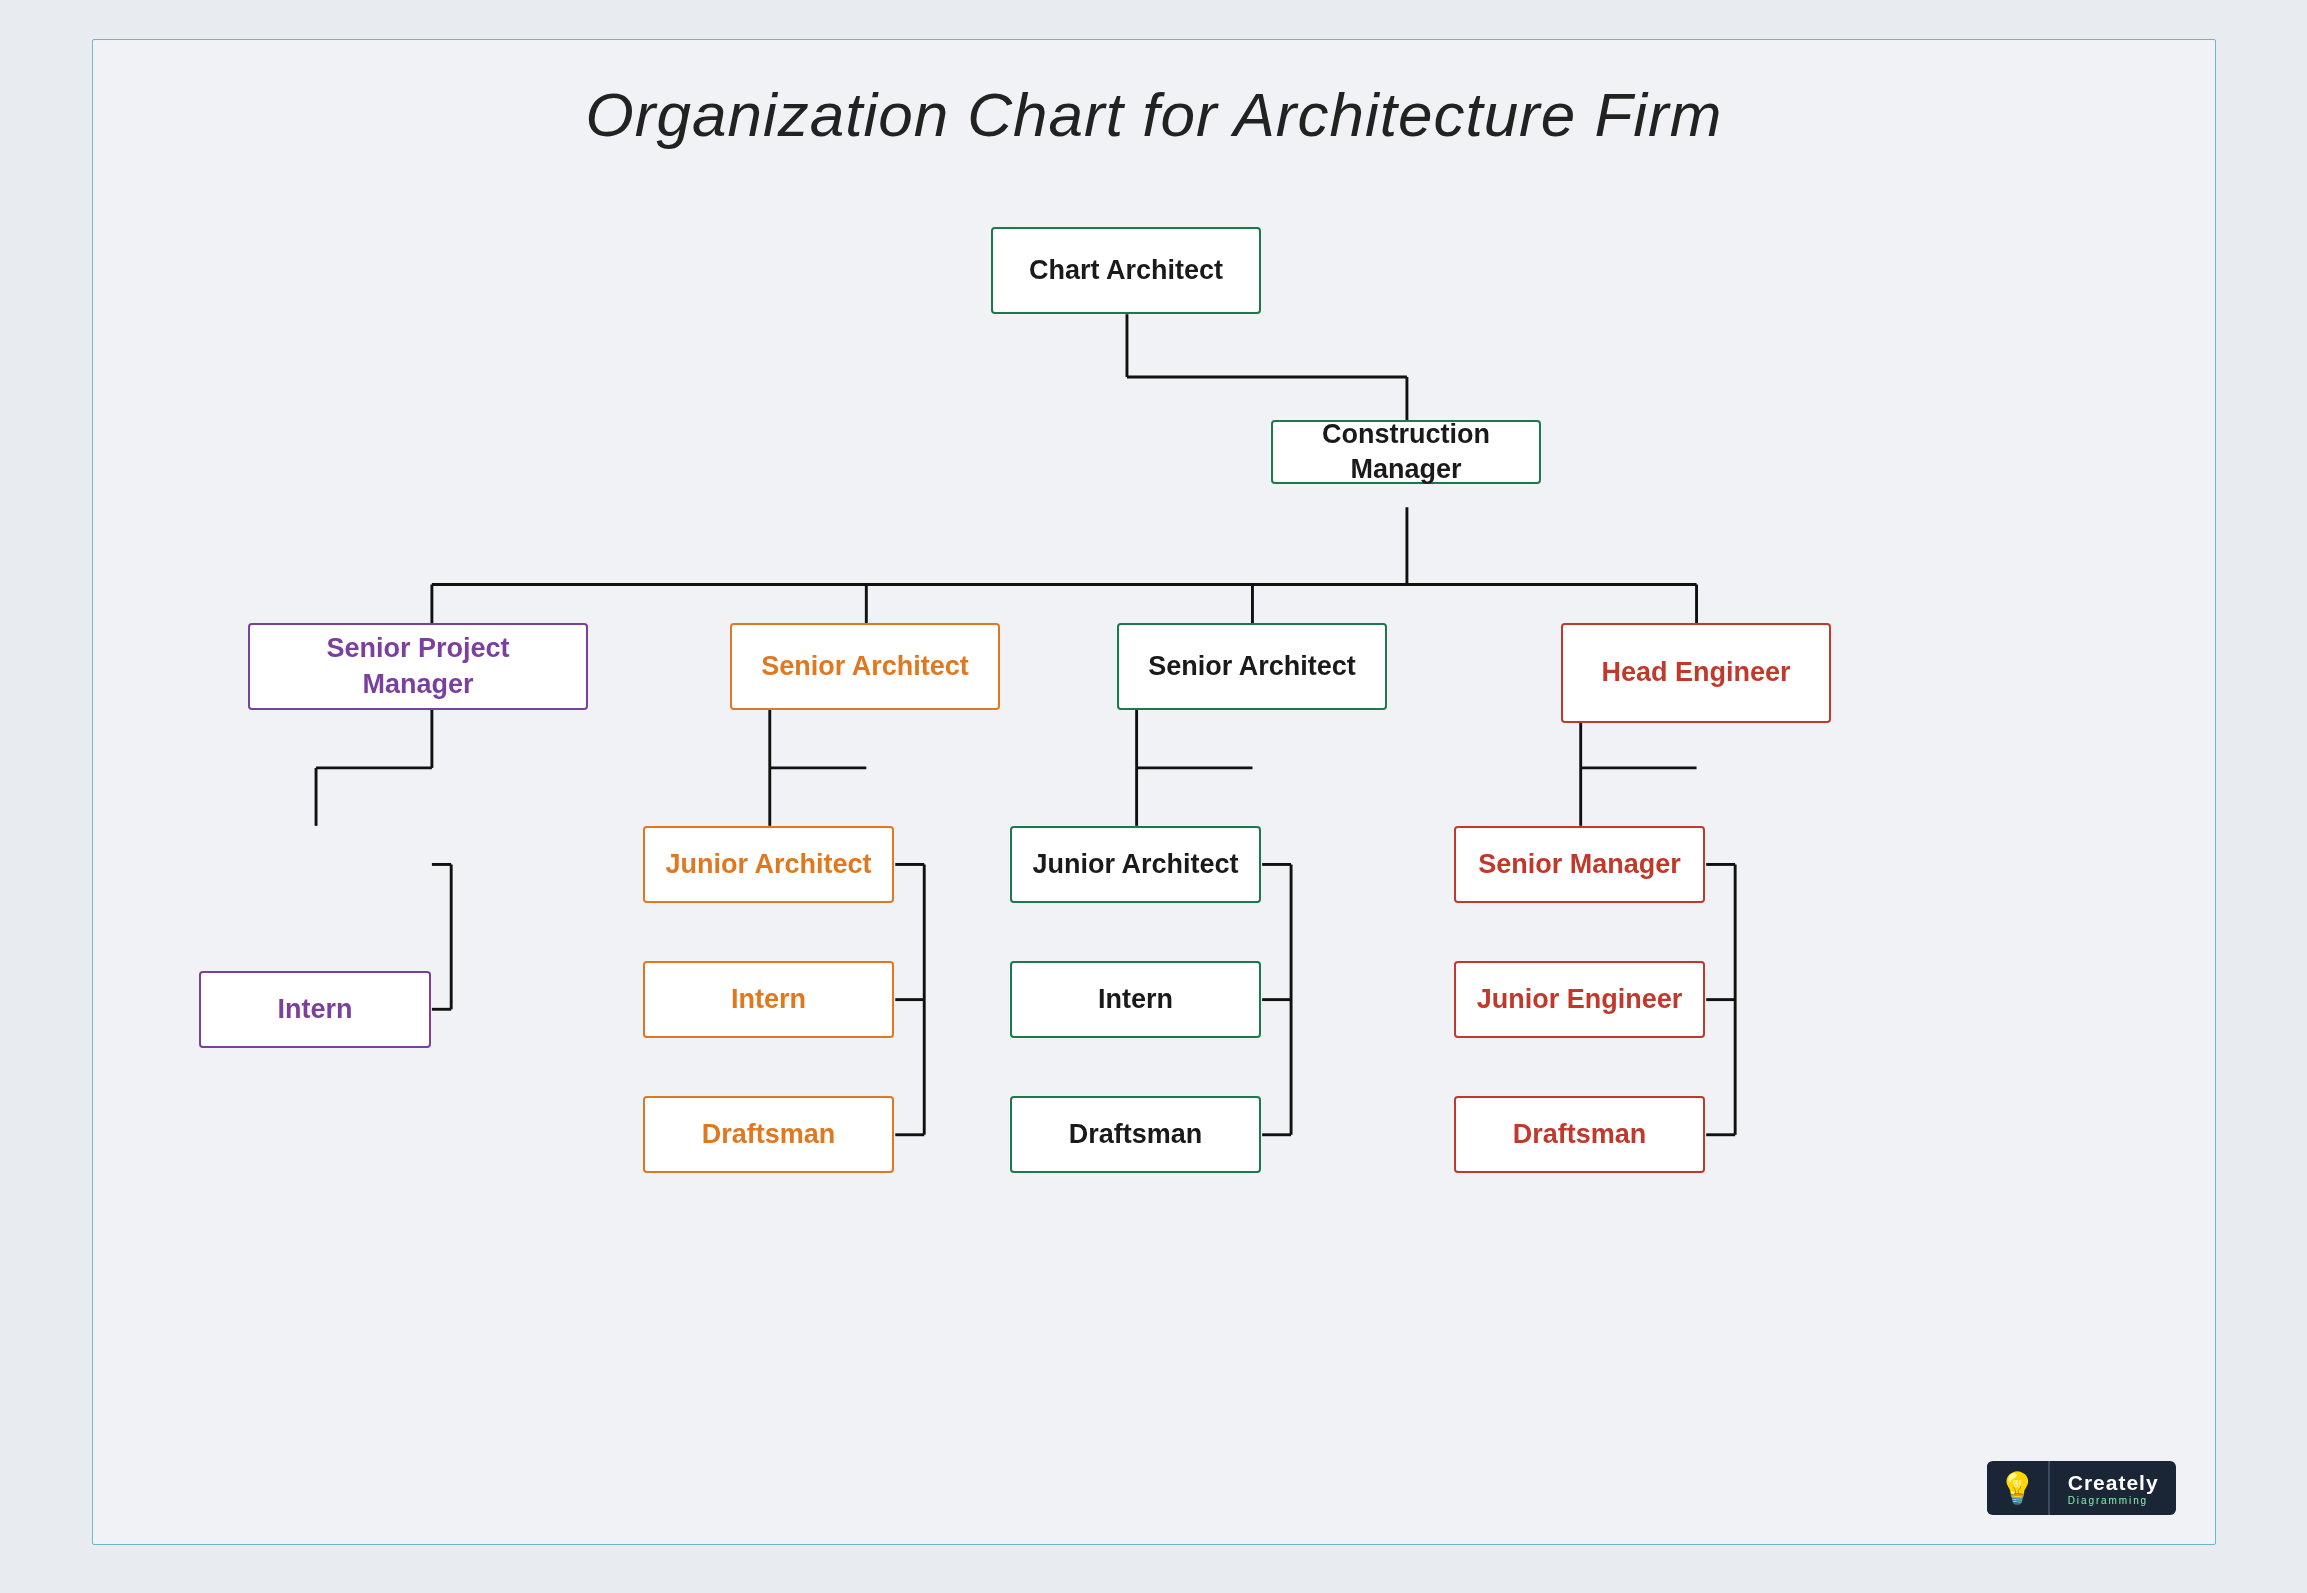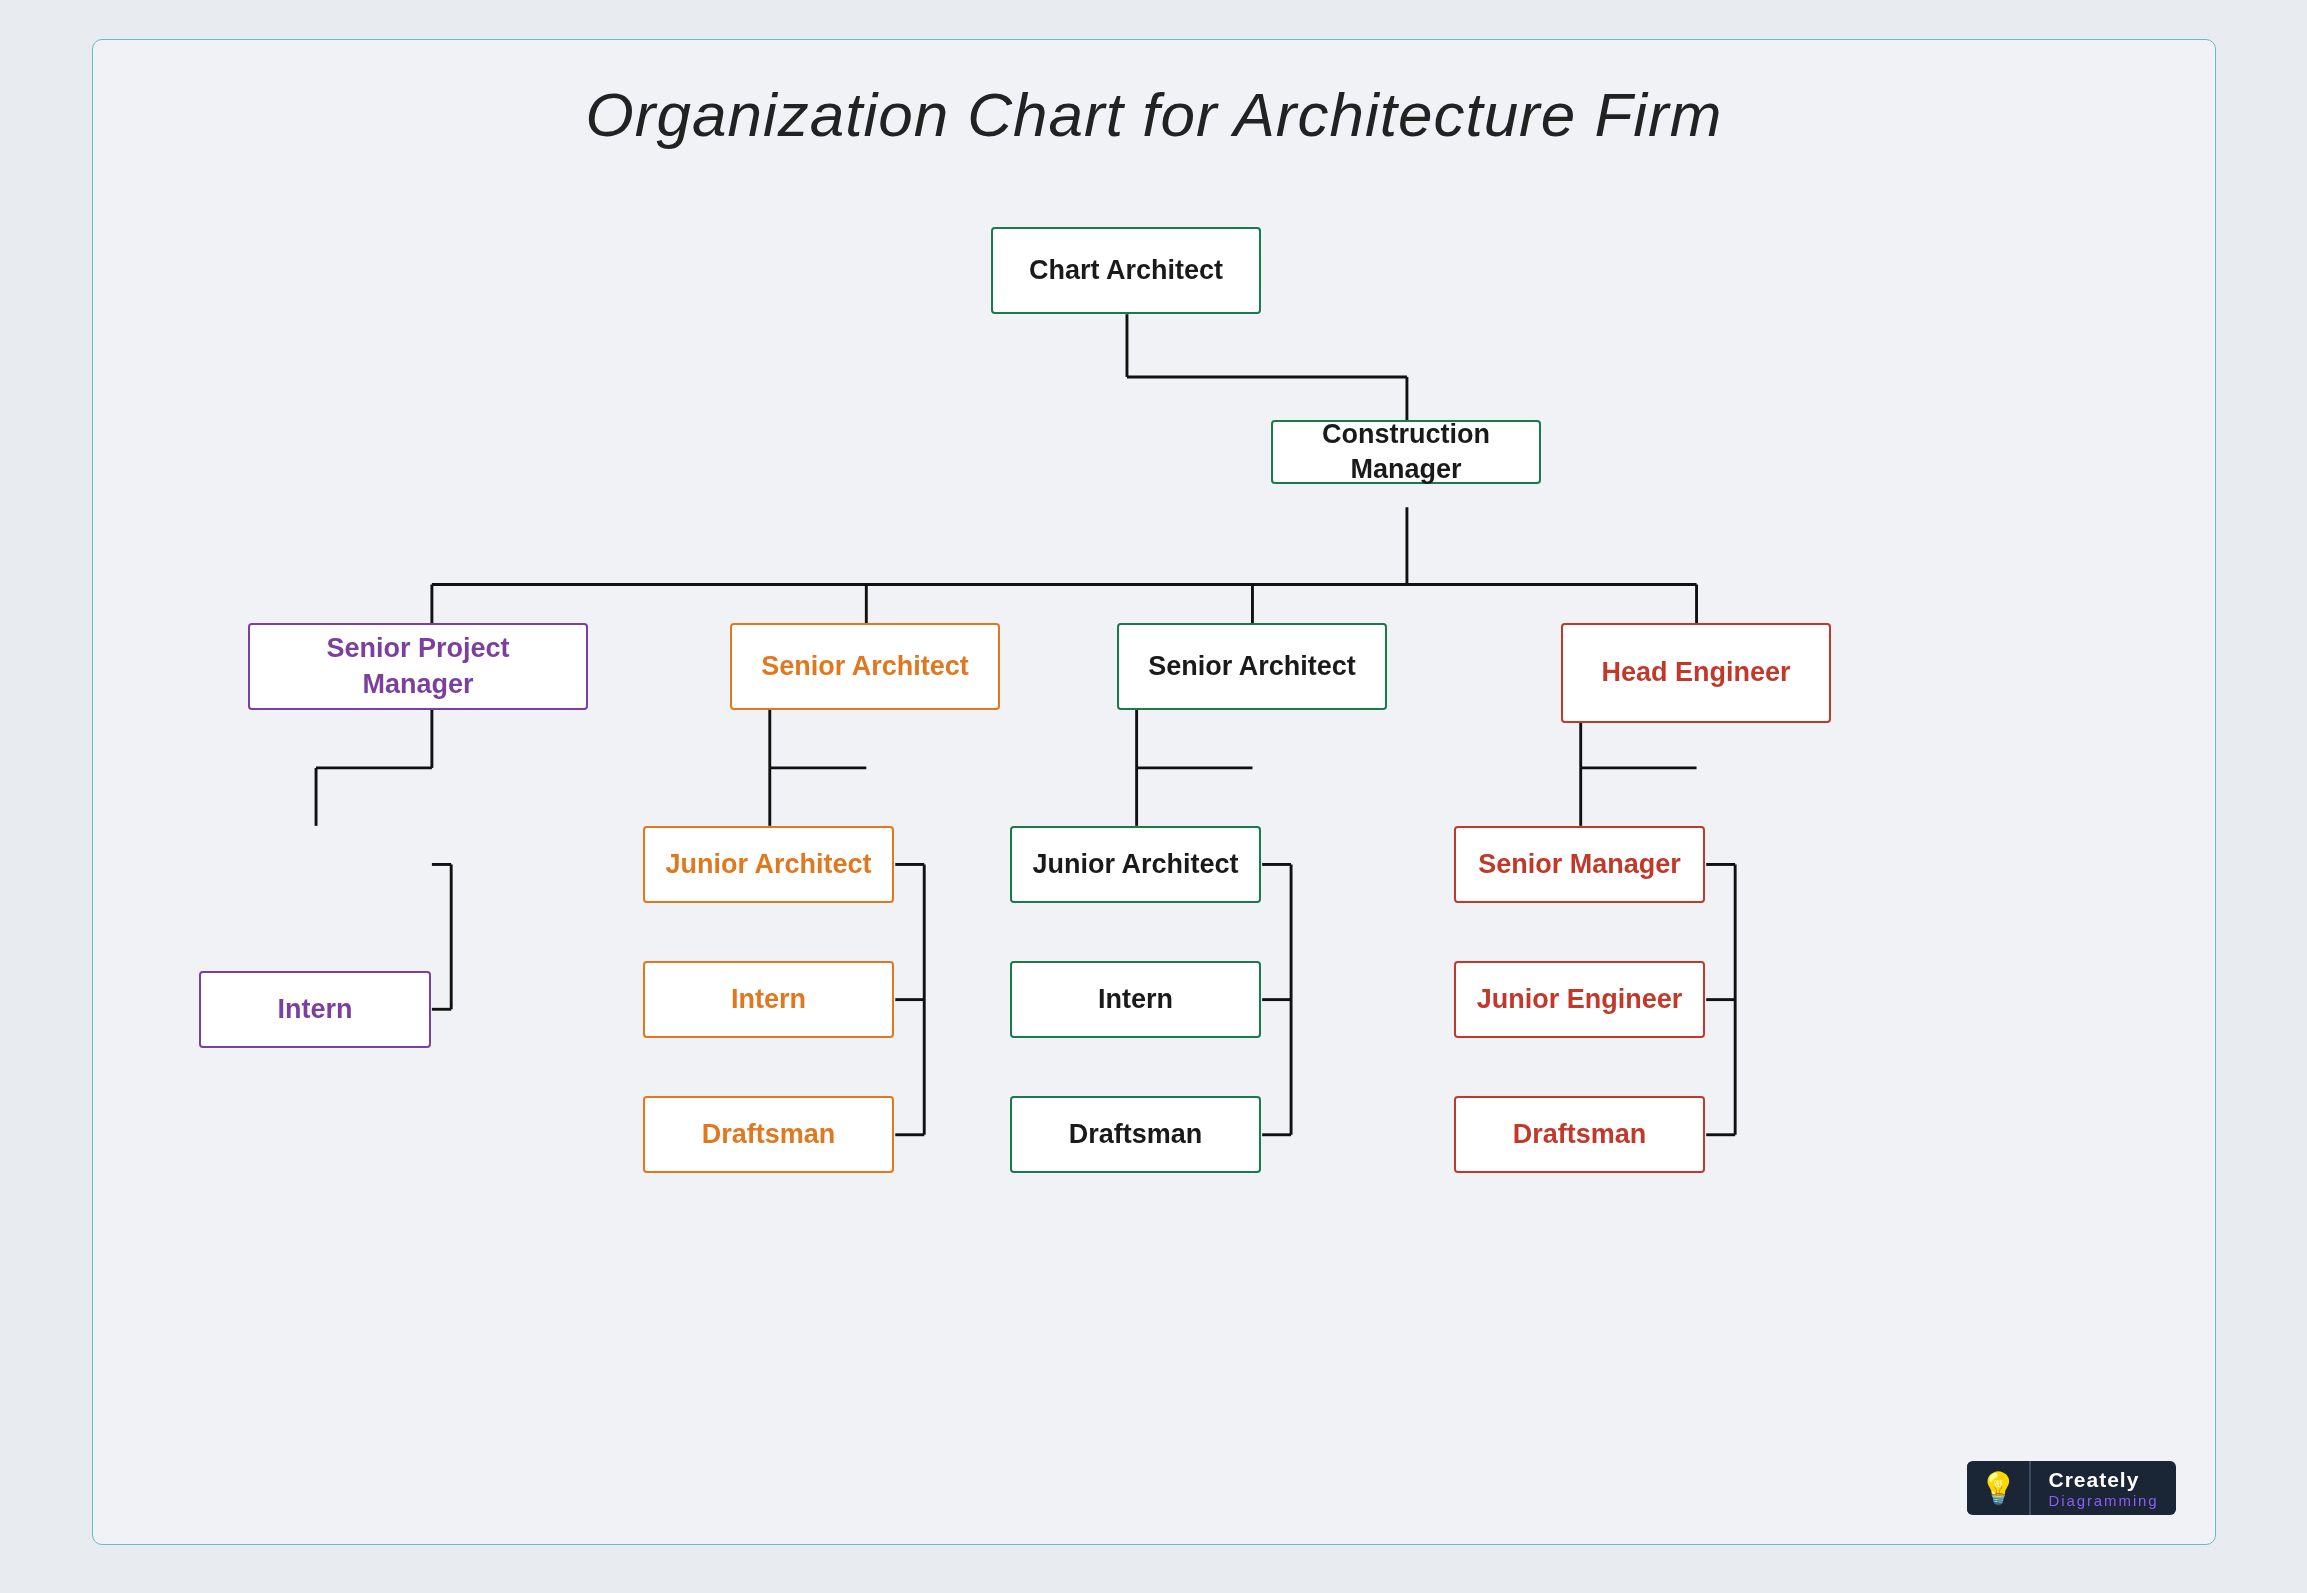--- a/index.html
+++ b/index.html
@@ -11,21 +11,21 @@
       display: flex;
       flex-direction: column;
       align-items: center;
       position: relative;
       overflow: hidden;
     }
     .page-wrapper {
       width: 2124px;
       background: #f0f2f5;
       border: 1.9px solid #6cb8c8;
-      border-radius: 10px;
+      border-radius: 2px;
       margin: 39px auto;
       padding: 39px 58px 58px 58px;
       position: relative;
       height: 1506px;
     }
     .chart-title {
       text-align: center;
       font-size: 62px;
       font-style: italic;
       font-weight: 400;
@@ -100,22 +100,22 @@
       flex-direction: column;
       justify-content: center;
     }
     .creately-name {
       color: white;
       font-size: 21px;
       font-weight: bold;
       letter-spacing: 1px;
     }
     .creately-sub {
-      color: #8b5cf6;
-      font-size: 15px;
+      color: #86efac;
+      font-size: 10px;
       letter-spacing: 1.9px;
     }
   </style>
 </head>
 <body>
 
 <div class="page-wrapper">
   <div class="chart-title">Organization Chart for Architecture Firm</div>
 
   <div class="chart-area">

